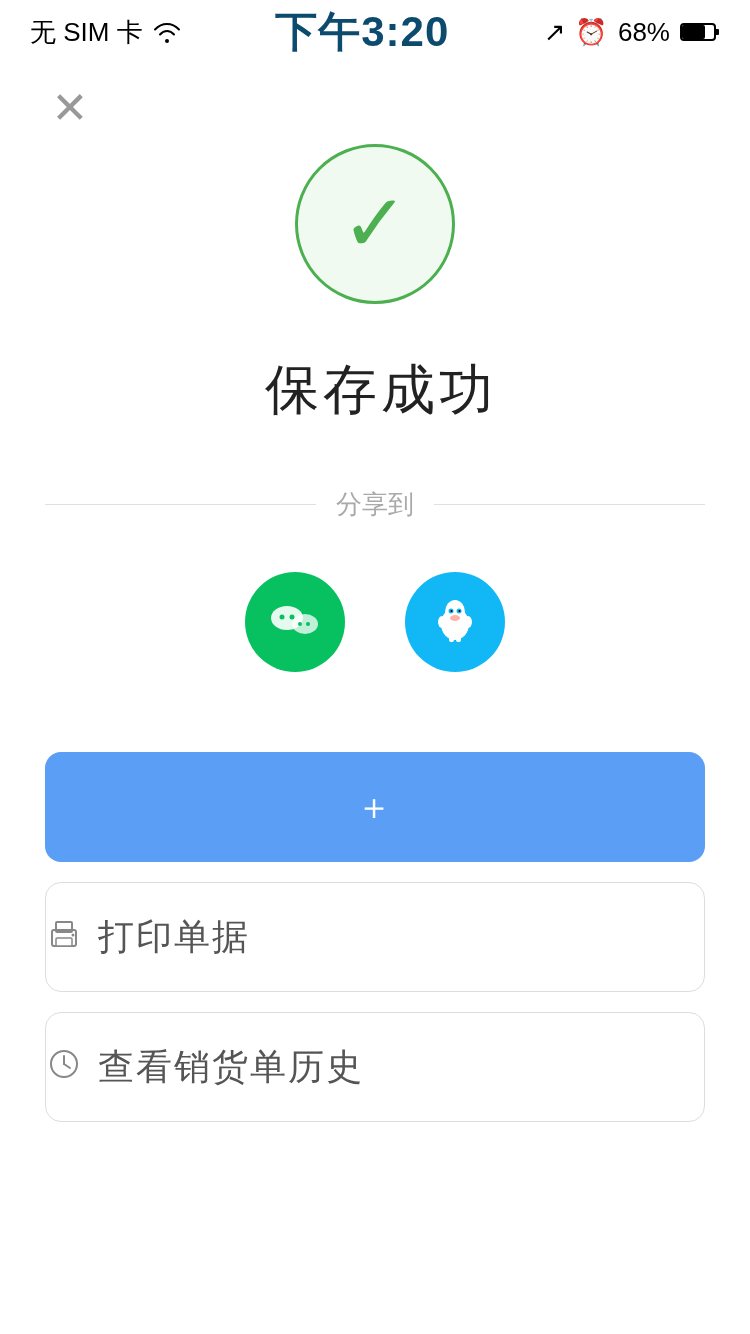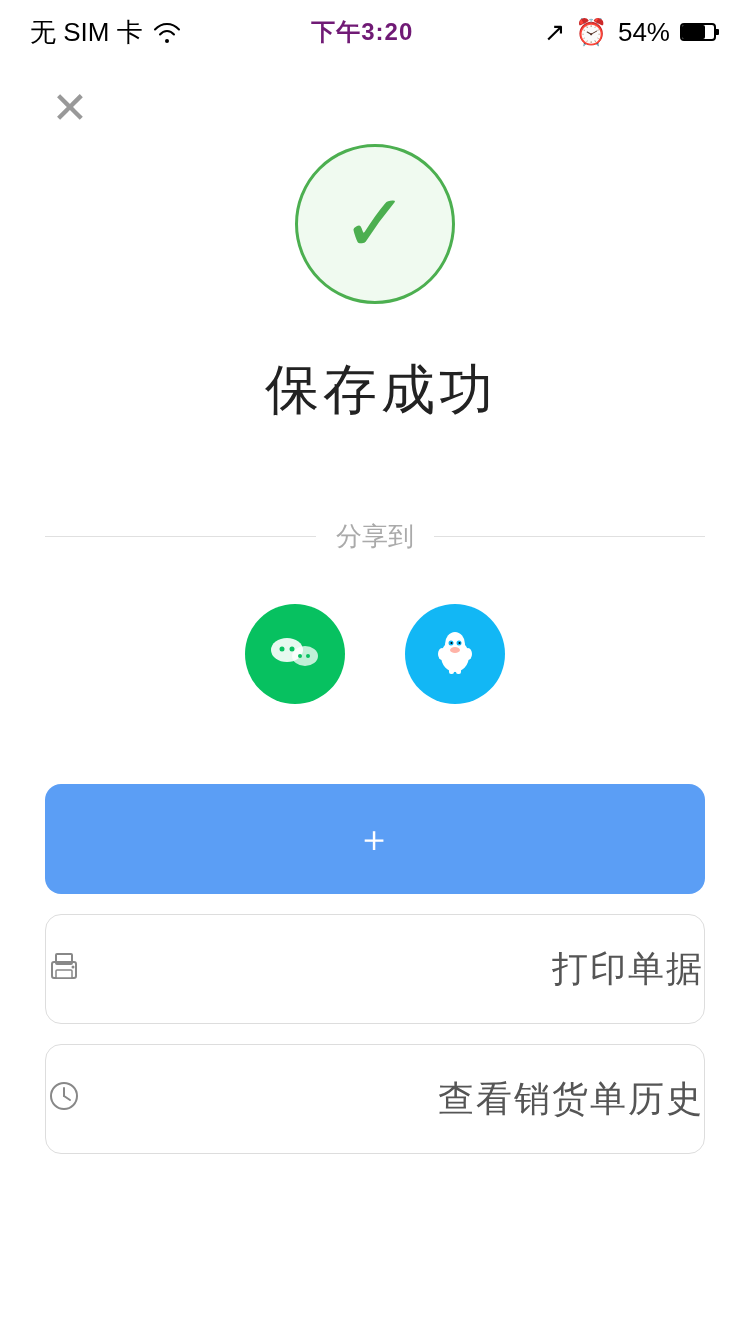--- a/index.html
+++ b/index.html
@@ -37,23 +37,23 @@
       font-weight: 500;
     }
 
     .wifi-icon {
       display: inline-block;
       width: 28px;
       height: 22px;
     }
 
     .status-center {
-      font-size: 24px;
+      font-size: 42px;
       font-weight: 600;
-      color: #701a75;
+      color: #0c4a6e;
       letter-spacing: 1px;
     }
 
     .status-right {
       display: flex;
       align-items: center;
       gap: 10px;
       font-size: 26px;
       color: #000;
     }
@@ -114,21 +114,20 @@
       margin-left: 12px;
     }
 
     
     .share-divider {
       width: 660px;
       display: flex;
       align-items: center;
       gap: 20px;
       margin-bottom: 50px;
-      margin-top: 32px;
     }
 
     .divider-line {
       flex: 1;
       height: 1px;
       background: #e0e0e0;
     }
 
     .share-label {
       font-size: 26px;
@@ -188,21 +187,21 @@
     .btn-secondary {
       width: 100%;
       height: 110px;
       background: #fff;
       border: 1.5px solid #ddd;
       border-radius: 16px;
       font-size: 36px;
       color: #555;
       display: flex;
       align-items: center;
-      justify-content: space-between;
+      justify-content: flex-start;
       gap: 16px;
       cursor: pointer;
       letter-spacing: 2px;
     }
 
     .btn-icon {
       font-size: 36px;
       line-height: 1;
     }
 
@@ -221,21 +220,21 @@
     <svg class="wifi-icon" viewBox="0 0 28 22" fill="none">
       <path d="M14 18a2 2 0 1 1 0 4 2 2 0 0 1 0-4z" fill="#000"></path>
       <path d="M7 13.5C9 11.2 11.3 10 14 10s5 1.2 7 3.5" stroke="#000" stroke-width="2" fill="none" stroke-linecap="round"></path>
       <path d="M2 8.5C5.5 4.8 9.5 3 14 3s8.5 1.8 12 5.5" stroke="#000" stroke-width="2" fill="none" stroke-linecap="round"></path>
     </svg>
   </div>
   <div class="status-center">下午3:20</div>
   <div class="status-right">
     <span>↗</span>
     <span>⏰</span>
-    <span>54%</span>
+    <span>68%</span>
     <svg width="40" height="22" viewBox="0 0 40 22">
       <rect x="1" y="3" width="34" height="16" rx="3" stroke="#000" stroke-width="2" fill="none"></rect>
       <rect x="35" y="8" width="4" height="6" rx="1" fill="#000"></rect>
       <rect x="2" y="4" width="23" height="14" rx="2" fill="#000"></rect>
     </svg>
   </div>
 </div>
 
 <div class="close-btn">
   <span class="close-x">✕</span>

